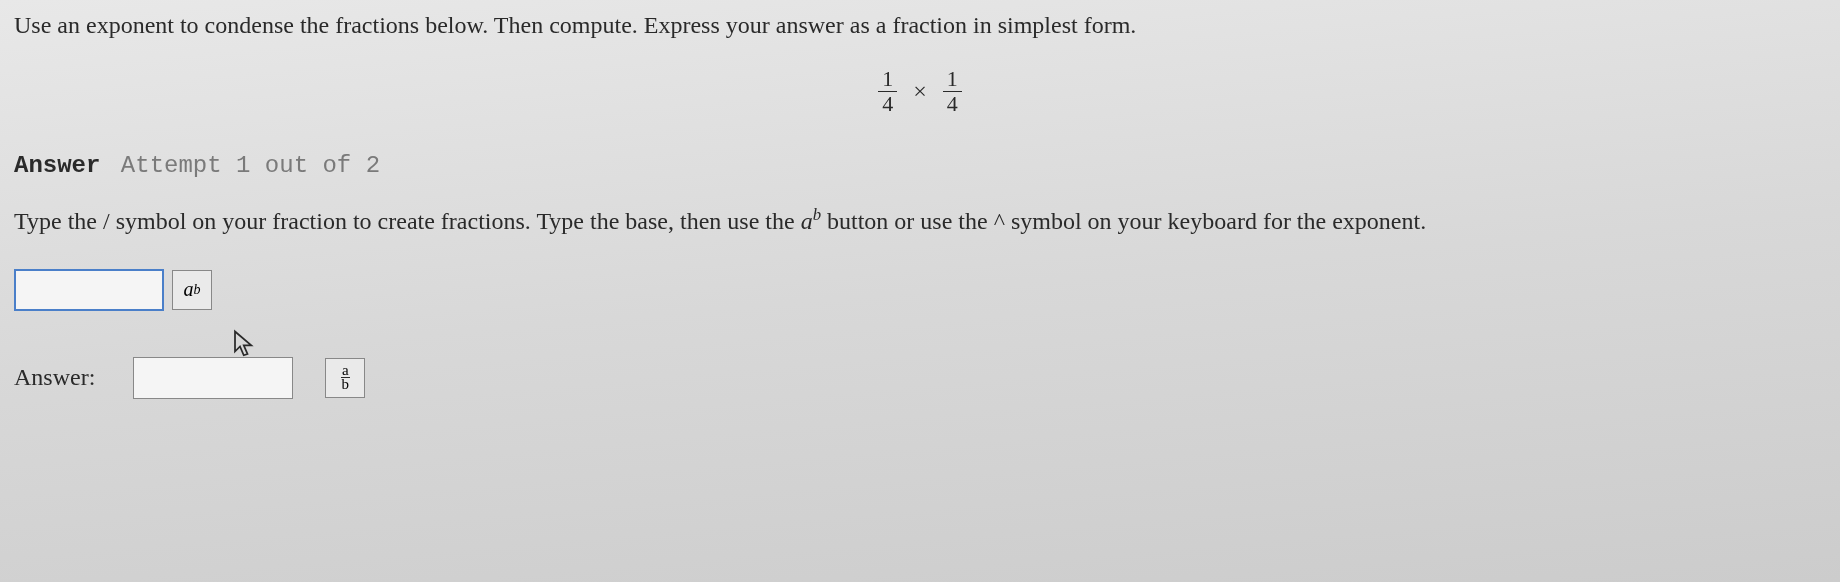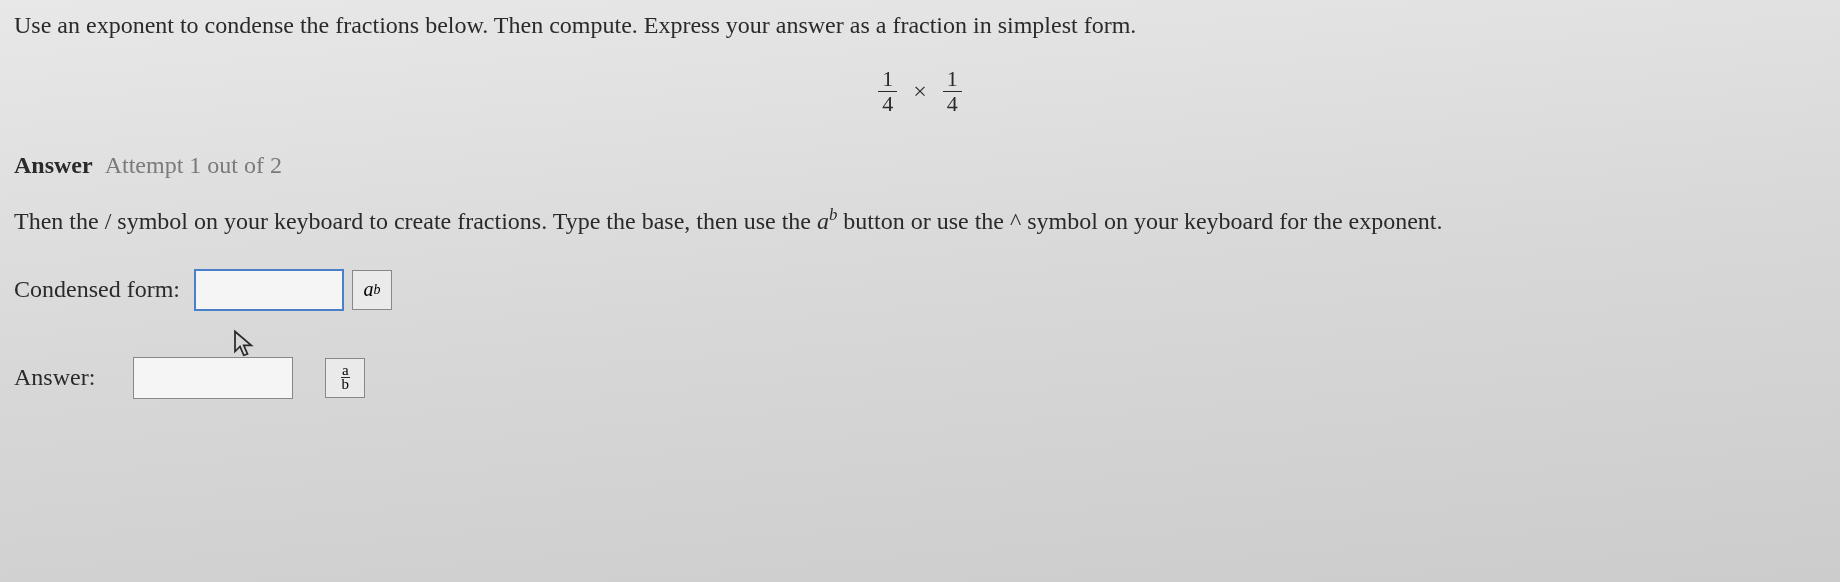--- a/index.html
+++ b/index.html
@@ -23,21 +23,21 @@
   .frac {
     display: inline-block;
     vertical-align: middle;
     text-align: center;
     line-height: 1.1;
     font-size: 22px;
   }
   .frac .num { display:block; border-bottom: 1.5px solid #2a2a2a; padding: 0 4px; }
   .frac .den { display:block; padding: 0 4px; }
   .mult { display:inline-block; vertical-align: middle; margin: 0 10px; }
-  .answer-header { margin-bottom: 24px; }
+  .answer-header { margin-bottom: 24px; font-family: Liberation Mono, monospace; }
   .answer-header .label { font-weight: bold; }
   .answer-header .attempt { color: #7a7a7a; margin-left: 6px; }
   .instruction { margin-bottom: 30px; line-height: 1.4; }
   .sup-ab { font-style: italic; margin-top: 19px; }
   .sup-ab sup { font-size: 0.7em; font-style: italic; }
   .field-row { display:flex; align-items:center; margin-bottom: 46px; gap: 8px; }
   .field-label { margin-right: 6px; }
   .text-input {
     width: 150px;
     height: 42px;
@@ -95,25 +95,24 @@
     <span class="den">4</span>
   </span>
 </div>
 
 <div class="answer-header">
   <span class="label">Answer</span>
   <span class="attempt">Attempt 1 out of 2</span>
 </div>
 
 <div class="instruction">
-  <span>Then the / symbol on your keyboard to create fractions. Type the base, then use the </span><span class="sup-ab"><span>a</span><sup>b</sup></span><span> button or use the ^ symbol on your keyboard for the exponent.</span>
+  <span>Type the / symbol on your fraction to create fractions. Type the base, then use the </span><span class="sup-ab"><span>a</span><sup>b</sup></span><span> button or use the ^ symbol on your keyboard for the exponent.</span>
 </div>
 
 <div class="field-row">
-  <span class="field-label">Condensed form:</span>
   <input type="text" class="text-input" value="" style="">
   <button class="tool-btn">
     <span>a</span>
       <span class="sup">b</span>
   </button>
 </div>
 
 <div class="field-row row2">
   <span class="field-label">Answer:</span>
   <input type="text" class="text-input plain" value="" style="">

